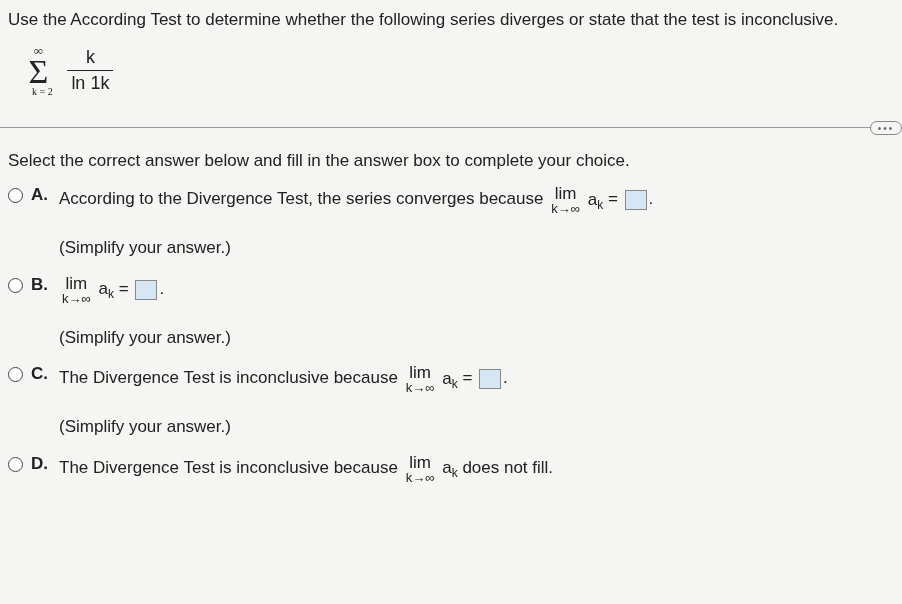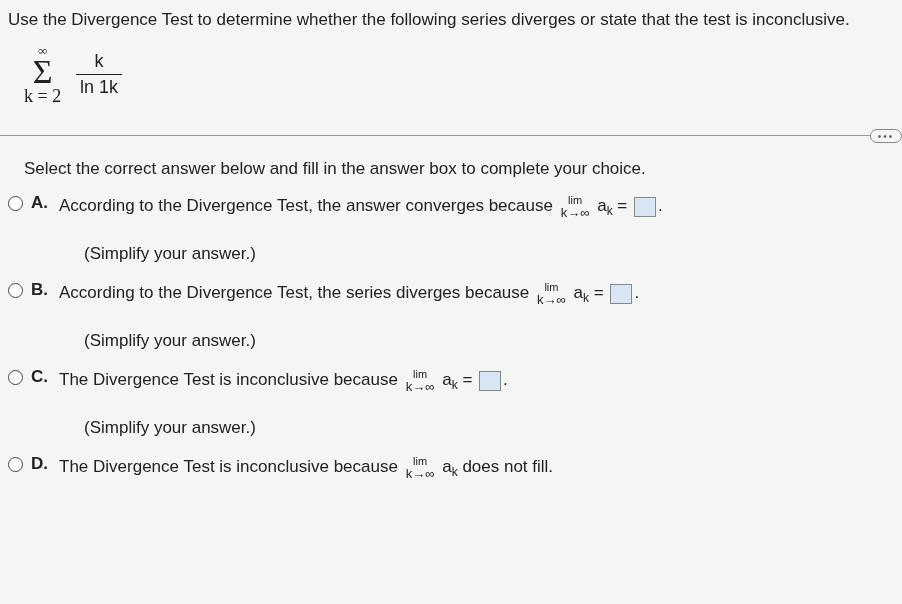--- a/index.html
+++ b/index.html
@@ -33,22 +33,23 @@
     }
     .sigma-top {
       font-size: 13px;
       line-height: 1;
     }
     .sigma-sym {
       font-size: 34px;
       line-height: 0.9;
     }
     .sigma-bot {
-      font-size: 18px;
+      font-size: 10px;
       line-height: 1;
+      margin-left: 8px;
     }
     .fraction {
       display: inline-flex;
       flex-direction: column;
       align-items: center;
       font-family: Arial, sans-serif;
       vertical-align: middle;
       margin-left: 10px;
       font-size: 18px;
     }
@@ -84,21 +85,21 @@
       display: flex;
       align-items: center;
       justify-content: center;
       font-size: 10px;
       letter-spacing: 2px;
       color: #666;
       background: #f5f5f3;
       cursor: pointer;
     }
     .instructions {
-      padding: 4px 8px 14px 24px;
+      padding: 4px 8px 14px 8px;
     }
     .options {
       padding: 0 8px;
     }
     .option-row {
       display: flex;
       align-items: flex-start;
       margin-bottom: 14px;
     }
     .radio {
@@ -126,21 +127,21 @@
     }
     .limit {
       display: inline-flex;
       flex-direction: column;
       align-items: center;
       vertical-align: middle;
       line-height: 1;
       margin: 0 3px;
     }
     .limit-top {
-      font-size: 11px;
+      font-size: 17px;
     }
     .limit-bot {
       font-size: 13px;
     }
     .ak {
       display: inline-block;
       vertical-align: middle;
       text-align: center;
     }
     .ak sub {
@@ -151,27 +152,26 @@
       width: 22px;
       height: 20px;
       background: #d6e6f5;
       border: 1px solid #888;
       vertical-align: middle;
       margin: 0 2px;
     }
     .simplify {
       display: block;
       margin-top: 20px;
-      margin-left: 25px;
     }
   </style>
 </head>
 <body>
 
-<div class="question-text">Use the Divergence Test to determine whether the following series diverges or state that the test is inconclusive.</div>
+<div class="question-text">Use the According Test to determine whether the following series diverges or state that the test is inconclusive.</div>
 
 <div class="formula-block">
   <span class="sigma-wrap">
     <span class="sigma-top">∞</span>
     <span class="sigma-sym">Σ</span>
     <span class="sigma-bot">k = 2</span>
   </span>
   <span class="fraction">
     <span class="frac-top">k</span>
     <span class="frac-bot">ln 1k</span>
@@ -185,39 +185,38 @@
 
 <div class="instructions">Select the correct answer below and fill in the answer box to complete your choice.</div>
 
 <div class="options">
 
   <div class="option-row">
     <span class="radio"></span>
     <span class="opt-label">A.</span>
     <span class="opt-content">
       <span class="opt-main">
-        <span>According to the Divergence Test, the answer converges because </span>
+        <span>According to the Divergence Test, the series converges because </span>
         <span class="limit">
           <span class="limit-top">lim</span>
           <span class="limit-bot">k→∞</span>
         </span>
         <span class="ak"><span>a</span><sub>k</sub></span>
         <span>=</span>
         <span class="input-box"></span><span>.</span>
       </span>
       <span class="simplify">(Simplify your answer.)</span>
     </span>
   </div>
 
   <div class="option-row">
     <span class="radio"></span>
     <span class="opt-label">B.</span>
     <span class="opt-content">
       <span class="opt-main">
-        <span>According to the Divergence Test, the series diverges because </span>
         <span class="limit">
           <span class="limit-top">lim</span>
           <span class="limit-bot">k→∞</span>
         </span>
         <span class="ak"><span>a</span><sub>k</sub></span>
         <span>=</span>
         <span class="input-box"></span><span>.</span>
       </span>
       <span class="simplify">(Simplify your answer.)</span>
     </span>

